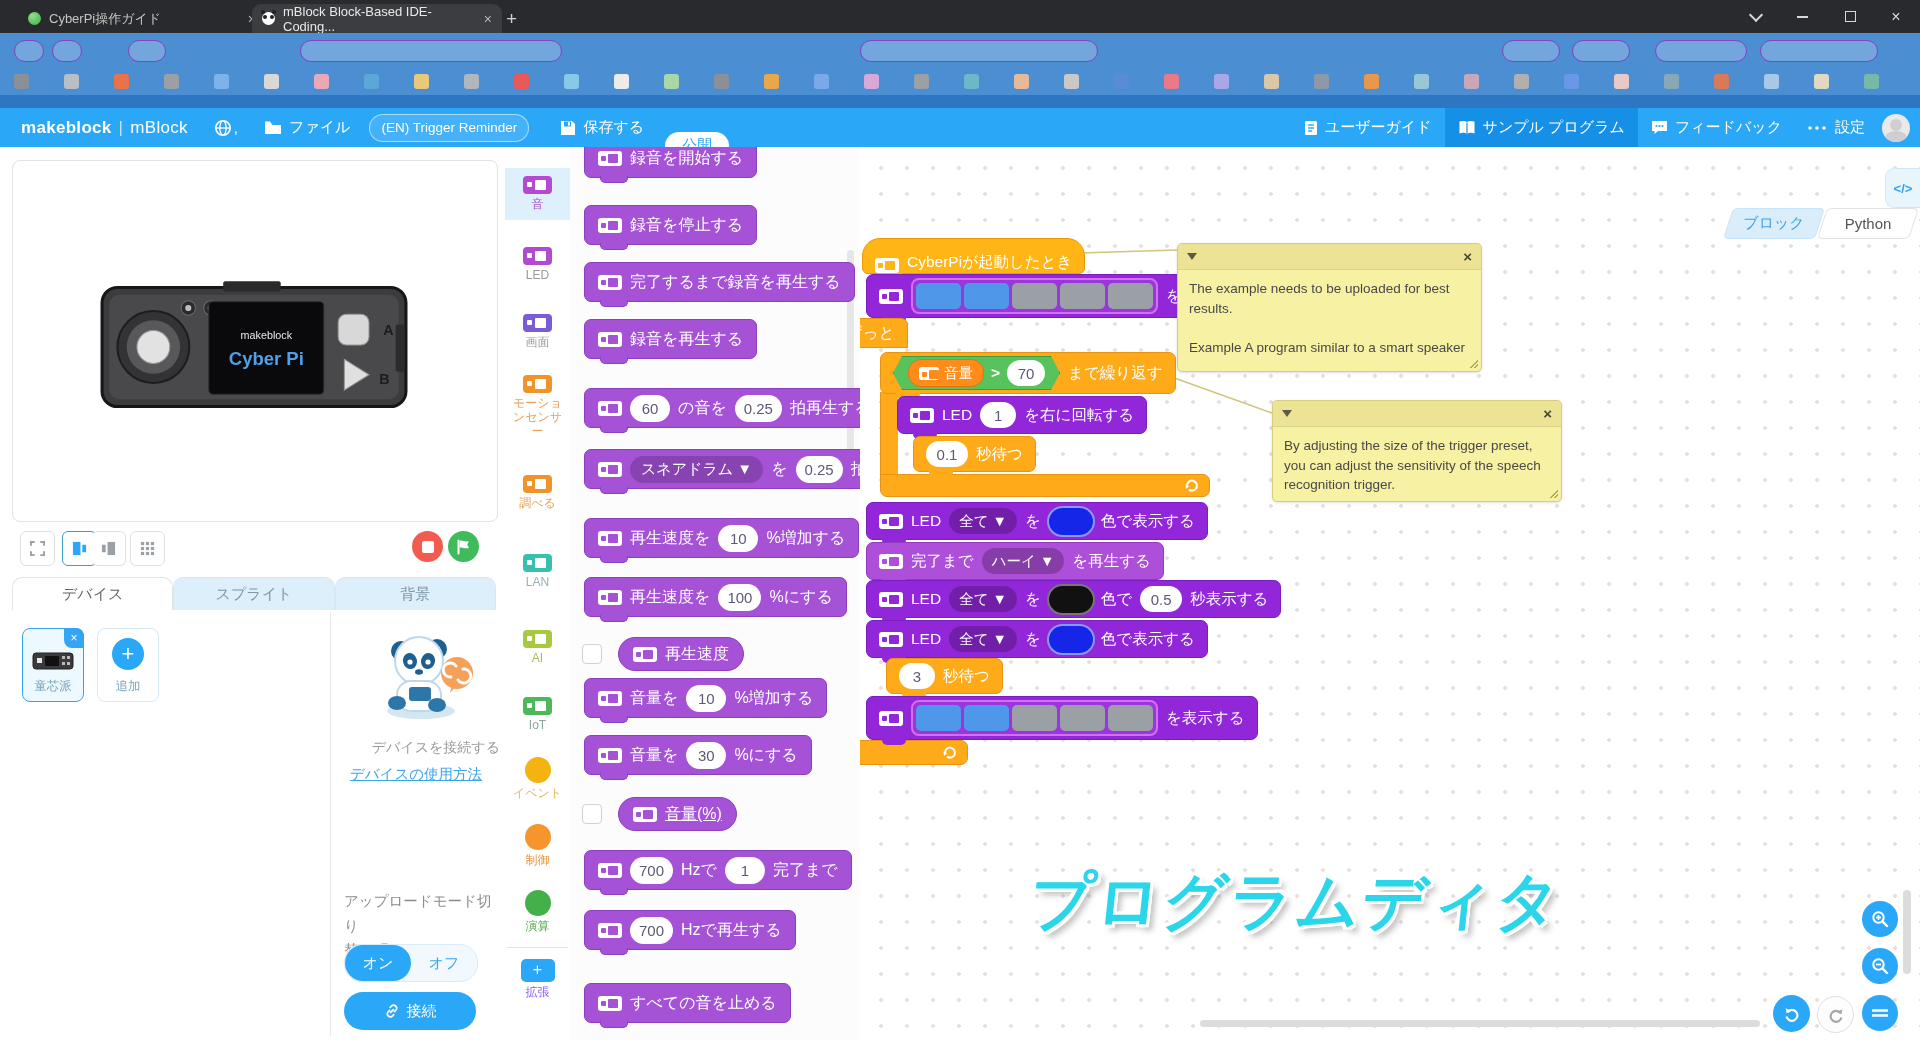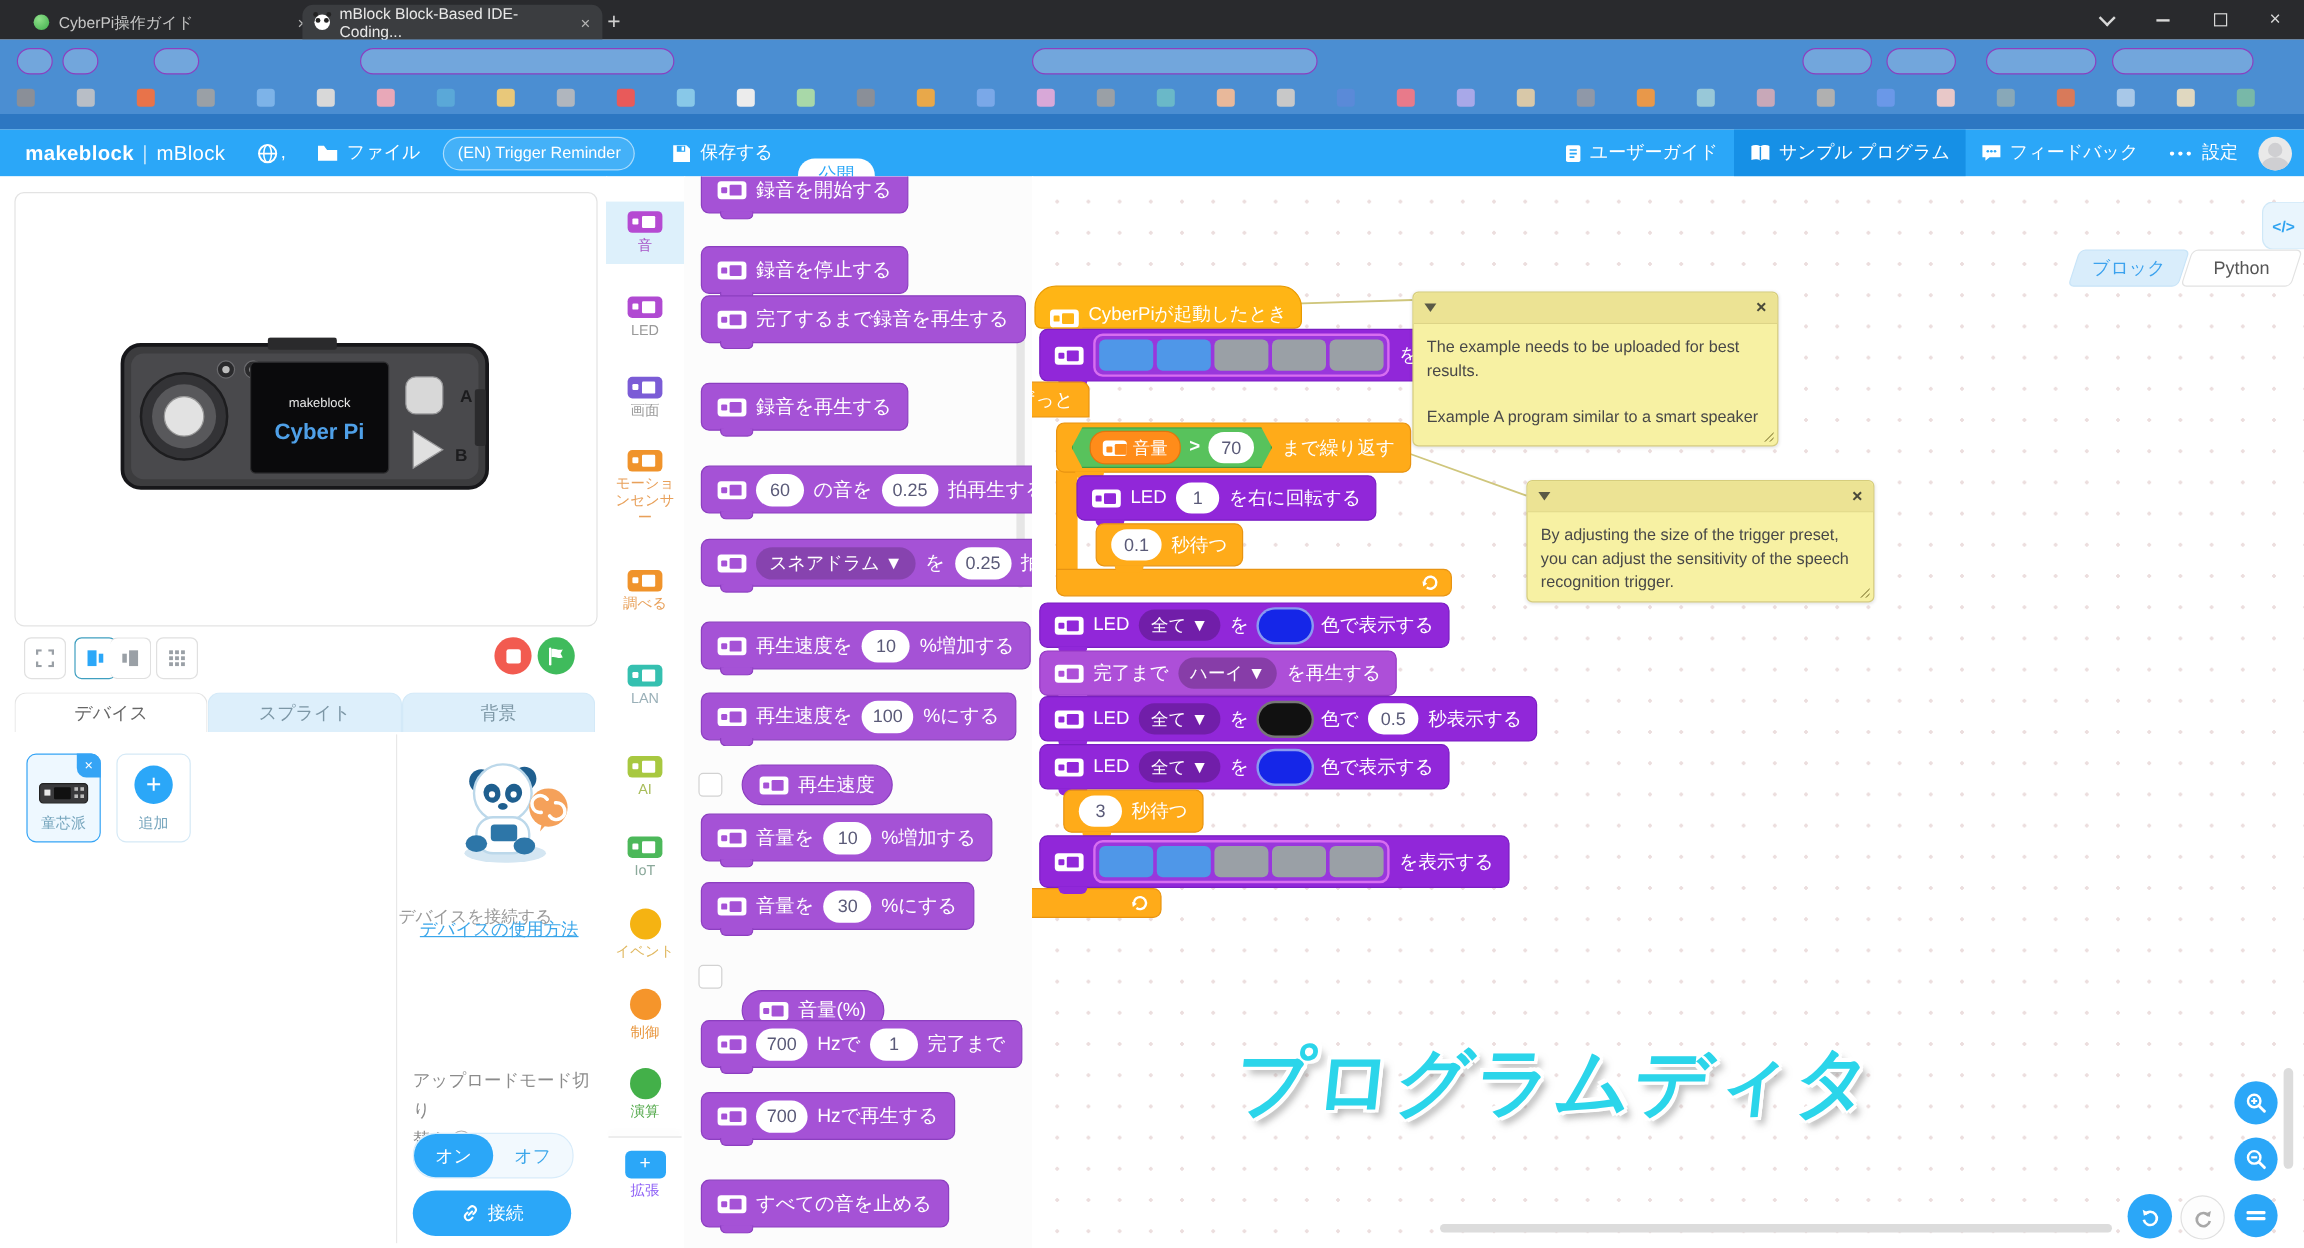--- a/index.html
+++ b/index.html
@@ -48,21 +48,21 @@
   .ltab.active{background:#fff;color:#666;border-color:#e4e4e4;}
   .devcard{position:absolute;width:62px;height:74px;border-radius:8px;font-size:12.5px;color:#76a5bd;
     display:flex;flex-direction:column;align-items:center;justify-content:flex-end;padding-bottom:6px;box-sizing:border-box;}
   .devcard.sel{border:1.5px solid #35a4f5;background:#eef8ff;}
   .devcard.add{border:1px solid #d5e9f6;background:#fff;}
   .closebadge{position:absolute;right:-1px;top:-1px;width:20px;height:20px;border-radius:0 8px 0 8px;background:#35a4f5;
     color:#fff;font-size:12px;display:flex;align-items:center;justify-content:center;}
   .plus-circle{width:32px;height:32px;border-radius:50%;background:#2ba7f8;color:#fff;font-size:22px;
     display:flex;align-items:center;justify-content:center;margin-bottom:8px;}
   #vdivider{position:absolute;left:330px;top:465px;width:1px;height:424px;background:#e8e8e8;}
-  .hinttxt{position:absolute;left:332px;width:168px;text-align:left;color:#9a9a9a;font-size:14px;margin-top:16px;}
+  .hinttxt{position:absolute;left:332px;width:168px;text-align:right;color:#9a9a9a;font-size:14px;}
   .linktxt{position:absolute;left:332px;width:168px;text-align:center;color:#3aa6ea;font-size:14.5px;text-decoration:underline;}
   #uploadlbl{position:absolute;left:344px;top:742px;width:150px;color:#8b8b8b;font-size:14.5px;line-height:1.7;}
   .helpq{display:inline-flex;width:15px;height:15px;border:1px solid #b0b0b0;border-radius:50%;color:#9a9a9a;
     font-size:10px;align-items:center;justify-content:center;vertical-align:middle;margin-left:3px;}
   #onoff{position:absolute;left:344px;top:797px;width:132px;height:36px;border-radius:18px;background:#f2f9fe;
     border:1px solid #d8ecfa;display:flex;font-size:15px;}
   #onoff .on{flex:1;border-radius:18px;background:#2ba7f8;color:#fff;display:flex;align-items:center;justify-content:center;}
   #onoff .off{flex:1;color:#3aa6ea;display:flex;align-items:center;justify-content:center;}
   #connectbtn{position:absolute;left:344px;top:845px;width:132px;height:38px;border-radius:19px;background:#2ba7f8;
     color:#fff;font-size:15px;display:flex;align-items:center;justify-content:center;gap:7px;}
@@ -480,21 +480,21 @@
 <div id="palette">
   <div id="palscroll"></div>
 <div class="blk" style="left: 14px; top: -9px;">
       <div class="dev-ic"></div>
       <div>録音を開始する</div>
     </div>
     <div class="blk" style="left: 14px; top: 58px;">
       <div class="dev-ic"></div>
       <div>録音を停止する</div>
     </div>
-    <div class="blk" style="left: 14px; top: 99px;">
+    <div class="blk" style="left: 14px; top: 115px;">
       <div class="dev-ic"></div>
       <div>完了するまで録音を再生する</div>
     </div>
     <div class="blk" style="left: 14px; top: 172px;">
       <div class="dev-ic"></div>
       <div>録音を再生する</div>
     </div>
     <div class="blk" style="left: 14px; top: 241px;">
       <div class="dev-ic"></div>
       <div class="oval">60</div>
@@ -532,21 +532,21 @@
       <div class="oval">10</div>
       <div>%増加する</div>
     </div>
     <div class="blk" style="left: 14px; top: 588px;">
       <div class="dev-ic"></div>
       <div>音量を</div>
       <div class="oval">30</div>
       <div>%にする</div>
     </div>
     <div class="chk" style="left: 12px; top: 657px;"></div>
-    <div class="pill" style="left: 48px; top: 678px;">
+    <div class="pill" style="left: 48px; top: 650px; text-decoration: underline;">
       <div class="dev-ic"></div>
       <div>音量(%)</div>
     </div>
     <div class="blk" style="left: 14px; top: 703px;">
       <div class="dev-ic"></div>
       <div class="oval">700</div>
       <div>Hzで</div>
       <div class="oval">1</div>
       <div>完了まで</div>
     </div>

